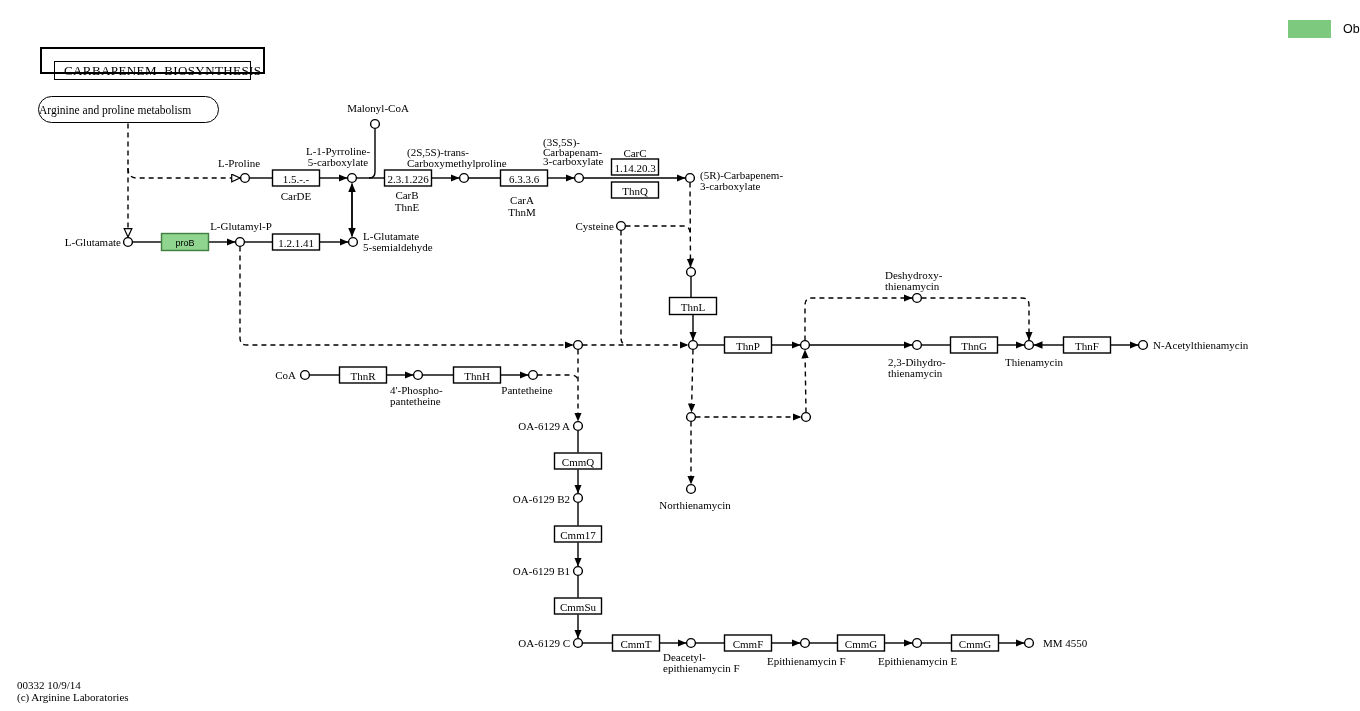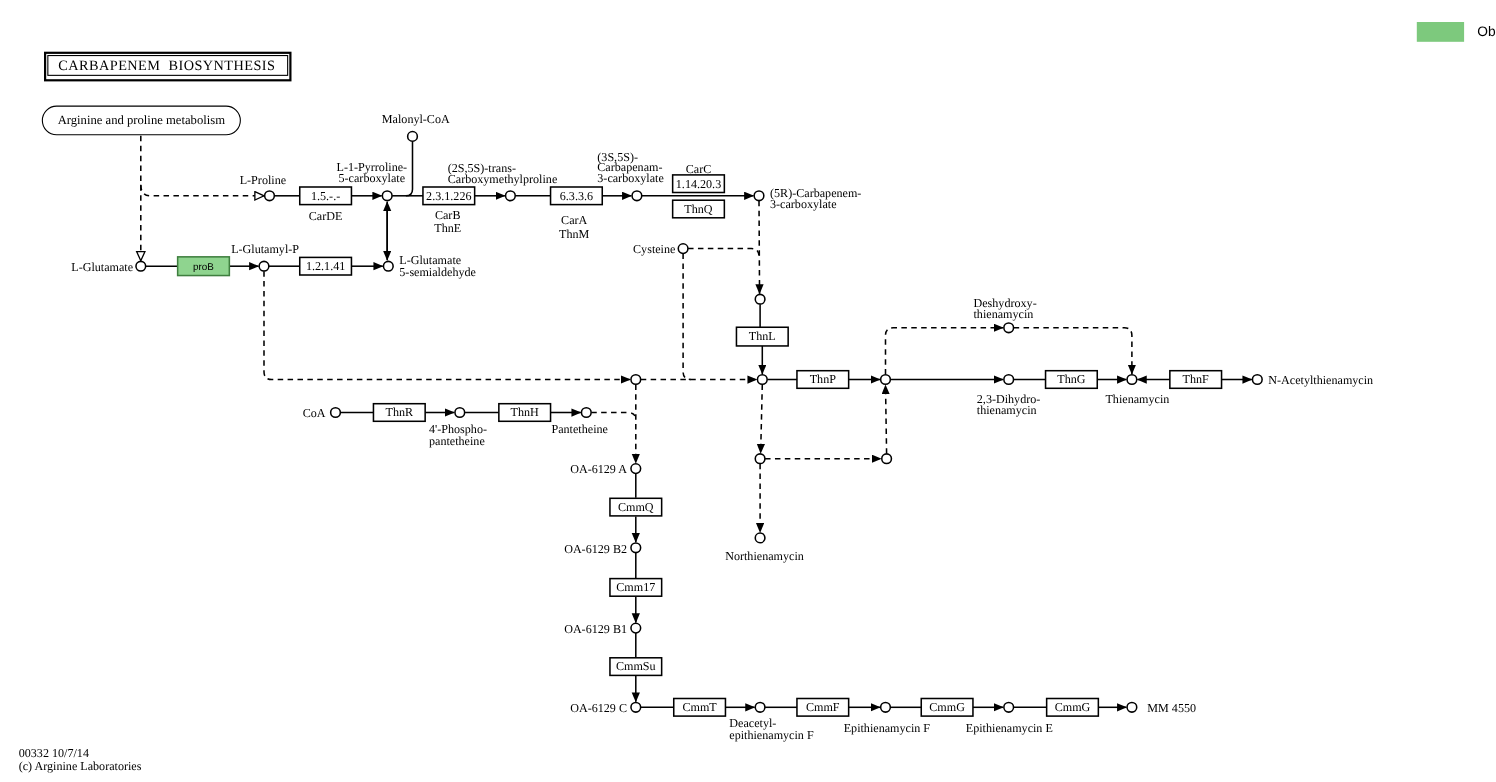--- a/index.html
+++ b/index.html
@@ -1,23 +1,23 @@
 <!DOCTYPE html>
 <html><head>
 <meta charset="utf-8">
 <style>
   html,body{margin:0;padding:0;background:#fff;}
   .stage{position:relative;width:1360px;height:711px;background:#fff;overflow:hidden;
          font-family:"Liberation Serif",serif;color:#000;}
   svg{position:absolute;left:0;top:0;}
   .title-box{position:absolute;left:40px;top:47px;width:221px;height:23px;border:2px solid #000;}
-  .title-inner{margin:1px;border:1px solid #000;height:17px;display:flex;align-items:center;
+  .title-inner{margin:12px;border:1px solid #000;height:17px;display:flex;align-items:center;
                padding-left:9px;font-size:13px;white-space:pre;letter-spacing:.4px;}
   .map-link{position:absolute;left:38px;top:96px;width:179px;height:25px;border:1.4px solid #000;
-            border-radius:14px;display:flex;align-items:center;justify-content:center;
+            border-radius:14px;display:flex;align-items:center;
             font-size:11.5px;background:#fff;cursor:pointer;}
   .legend{position:absolute;left:1288px;top:20px;display:flex;align-items:center;}
   .legend-swatch{display:inline-block;width:43px;height:18px;}
   .legend-label{margin-left:12px;font-size:12.5px;font-family:"Liberation Sans",sans-serif;}
   .footer{position:absolute;left:17px;top:679px;font-size:11px;line-height:12px;}
 </style>
 </head>
 <body>
 
 <div class="stage">
@@ -248,17 +248,17 @@
   <div class="map-link">
     <span>Arginine and proline metabolism</span>
   </div>
 
   <div class="legend">
     <span class="legend-swatch" style="background: rgb(125, 201, 125);"></span>
     <span class="legend-label">Observed</span>
   </div>
 
   <div class="footer">
-    <div>00332 10/7/14</div>
+    <div>00332 10/9/14</div>
     <div>(c) Arginine Laboratories</div>
   </div>
 
 </div>
 
 </body></html>

